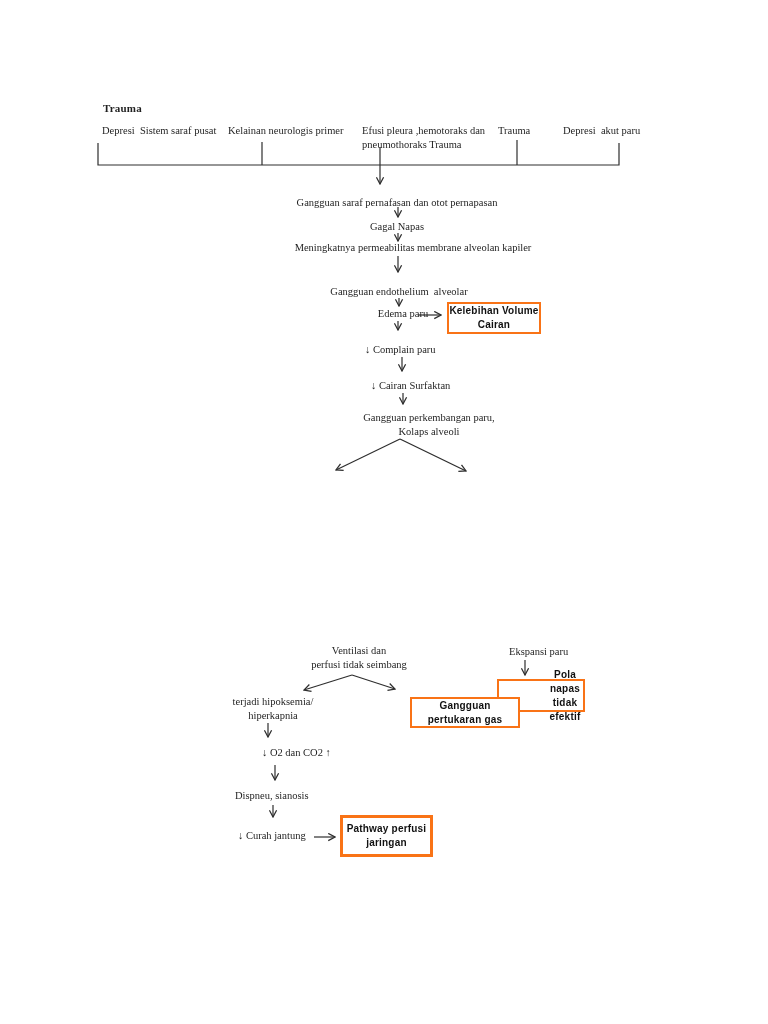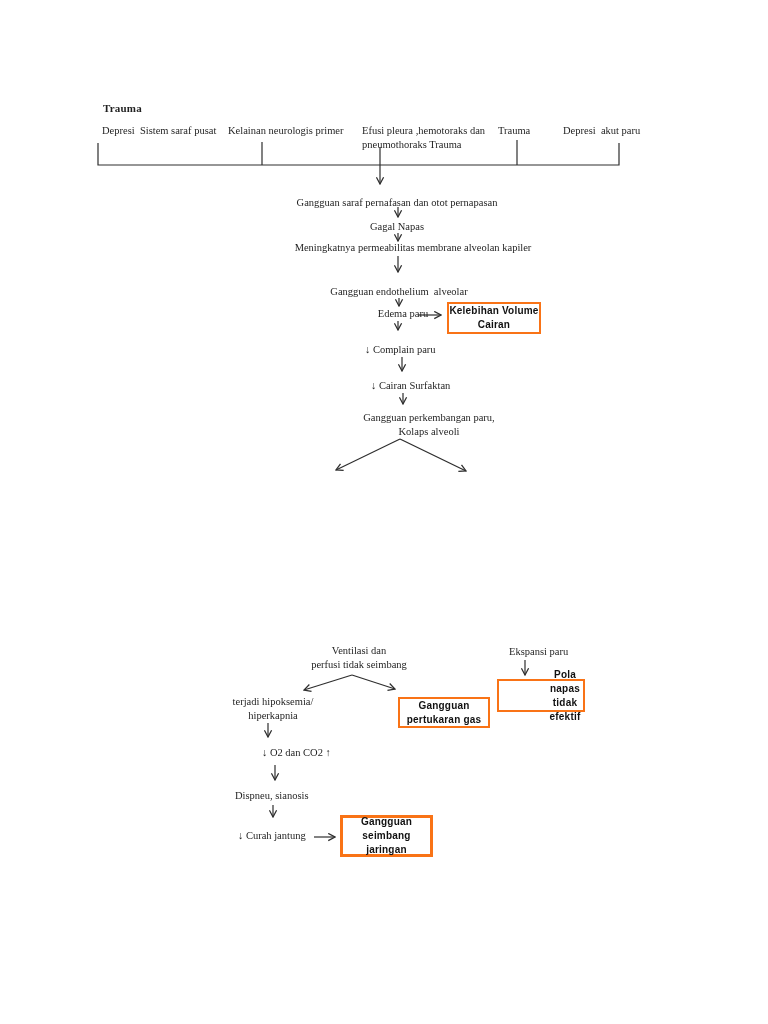--- a/index.html
+++ b/index.html
@@ -100,21 +100,21 @@
   <div class="txt ctr" style="left:429px;top:411px;">Gangguan perkembangan paru,
 Kolaps alveoli</div>
 
   <div class="txt ctr" style="left:359px;top:644px;">Ventilasi dan
 perfusi tidak seimbang</div>
   <div class="txt nowrap" style="left:497px;top:645px;margin-left:12px;">Ekspansi paru</div>
   <div class="fbox" style="left:497px;top:679px;width:88px;height:33px;padding-left:48px;">Pola napas tidak
 efektif</div>
   <div class="txt ctr" style="left:273px;top:695px;">terjadi hipoksemia/
 hiperkapnia</div>
-  <div class="fbox" style="left:398px;top:697px;width:92px;height:31px;">Gangguan
+  <div class="fbox" style="left:410px;top:697px;width:110px;height:31px;">Gangguan
 pertukaran gas</div>
   <div class="txt nowrap" style="left:262px;top:746px;">↓ O2 dan CO2 ↑</div>
   <div class="txt nowrap" style="left:235px;top:789px;">Dispneu, sianosis</div>
   <div class="txt nowrap" style="left:238px;top:829px;">↓ Curah jantung</div>
-  <div class="fbox thick" style="left:340px;top:815px;width:93px;height:42px;">Gangguan seimbang
+  <div class="fbox thick" style="left:340px;top:815px;width:93px;height:42px;">Pathway perfusi
 jaringan</div>
 
 </div>
 
 </body></html>

